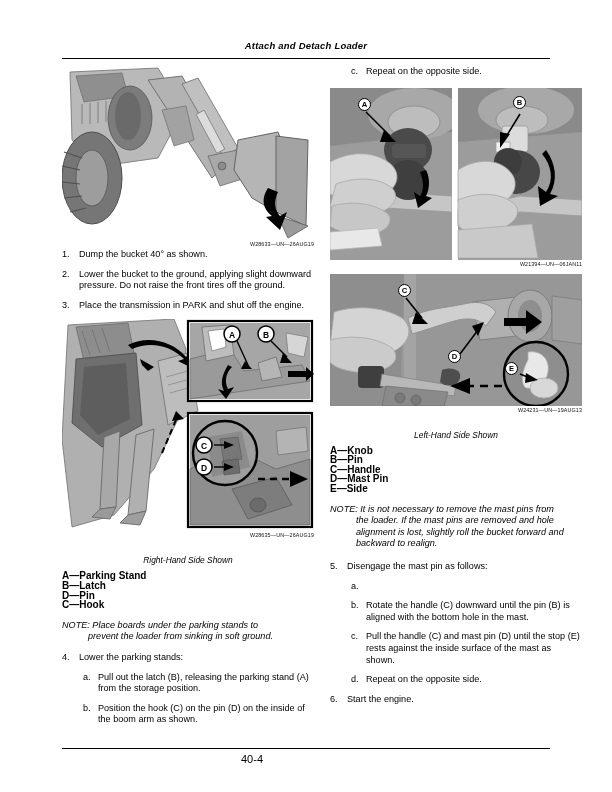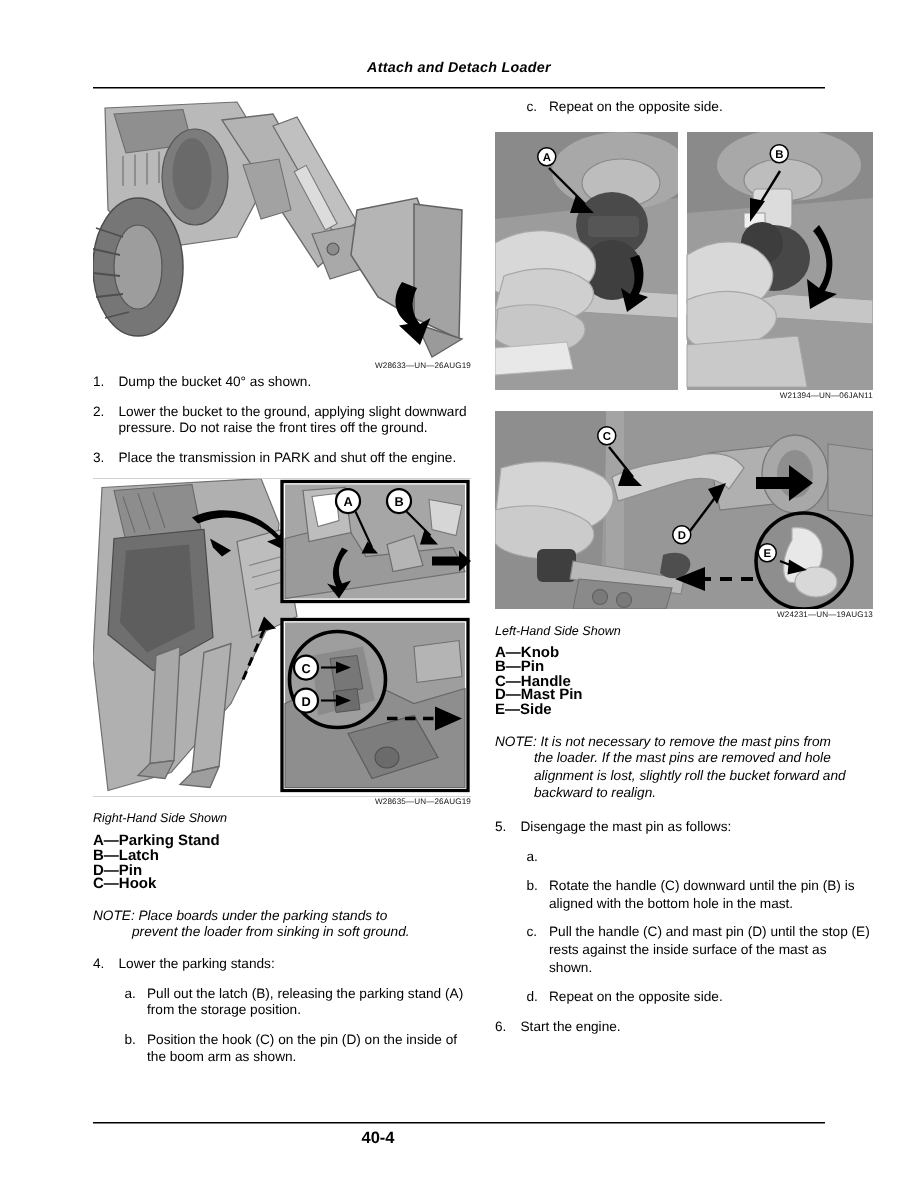--- a/index.html
+++ b/index.html
@@ -48,21 +48,21 @@
     width: 488px;
     height: 1px;
     background: #000;
   }
   .footer-page {
     position: absolute;
     left: 0; top: 753px;
     width: 504px;
     text-align: center;
     font-size: 11px;
-    font-weight: bold;
+    font-weight: normal;
   }
 
   
   .col-left {
     position: absolute;
     left: 62px; top: 66px;
     width: 252px;
   }
   .col-right {
     position: absolute;
@@ -131,21 +131,22 @@
   .fig-caption-code {
     font-size: 5.4px;
     letter-spacing: 0.1px;
     text-align: right;
     color: #111;
     margin-top: 1px;
   }
   .fig-caption-title {
     font-size: 8.4px;
     font-style: italic;
-    margin-top: 2px;
+    text-align: center;
+    margin-top: 17px;
     margin-bottom: 6px;
   }
 
   .photo {
     position: relative;
     overflow: hidden;
     background: #9a9a9a;
   }
   .photo svg { display: block; }
 

